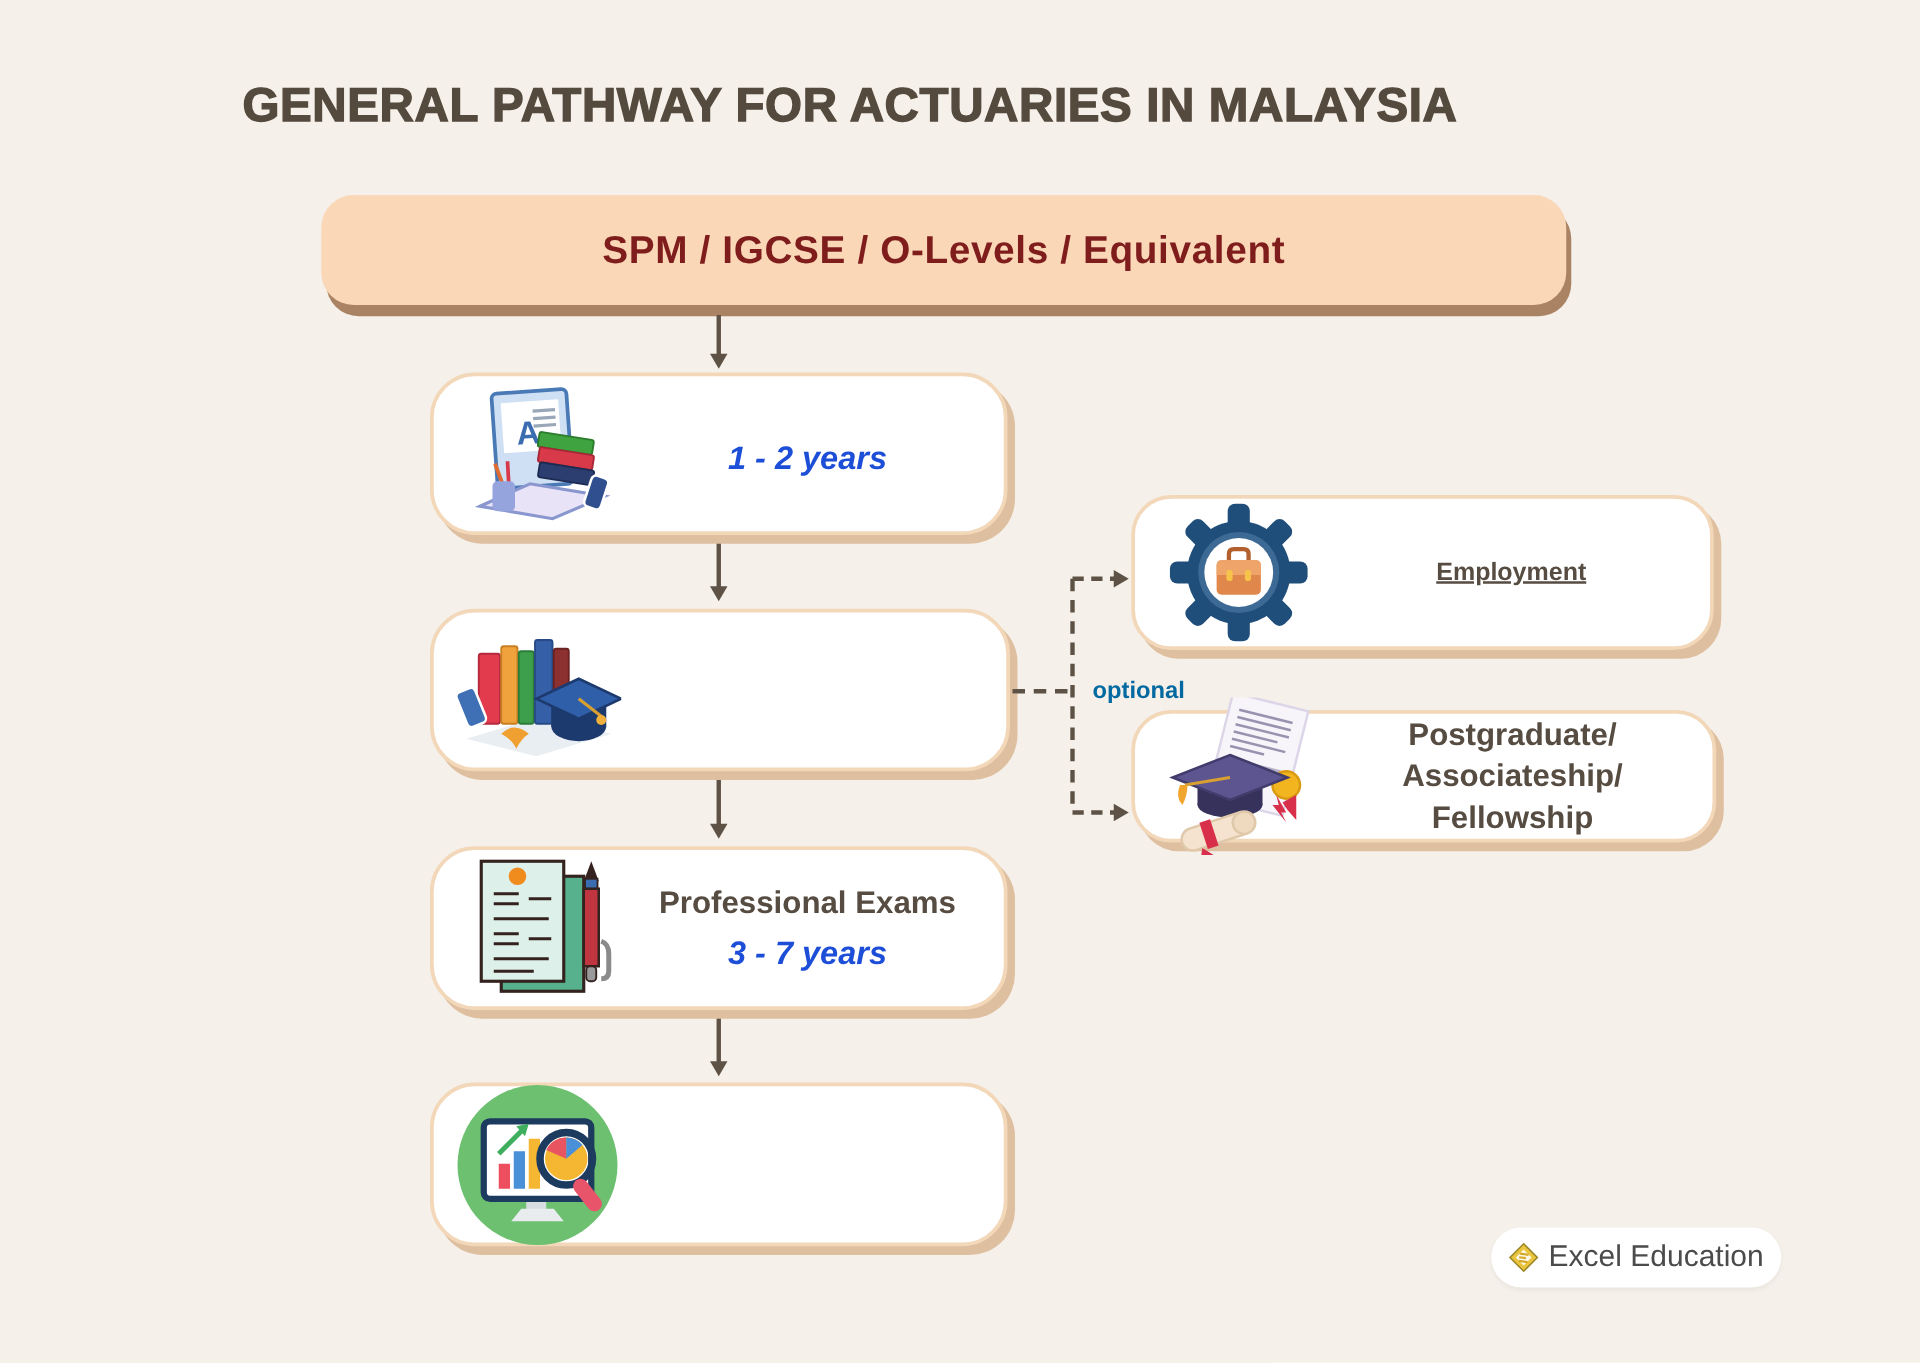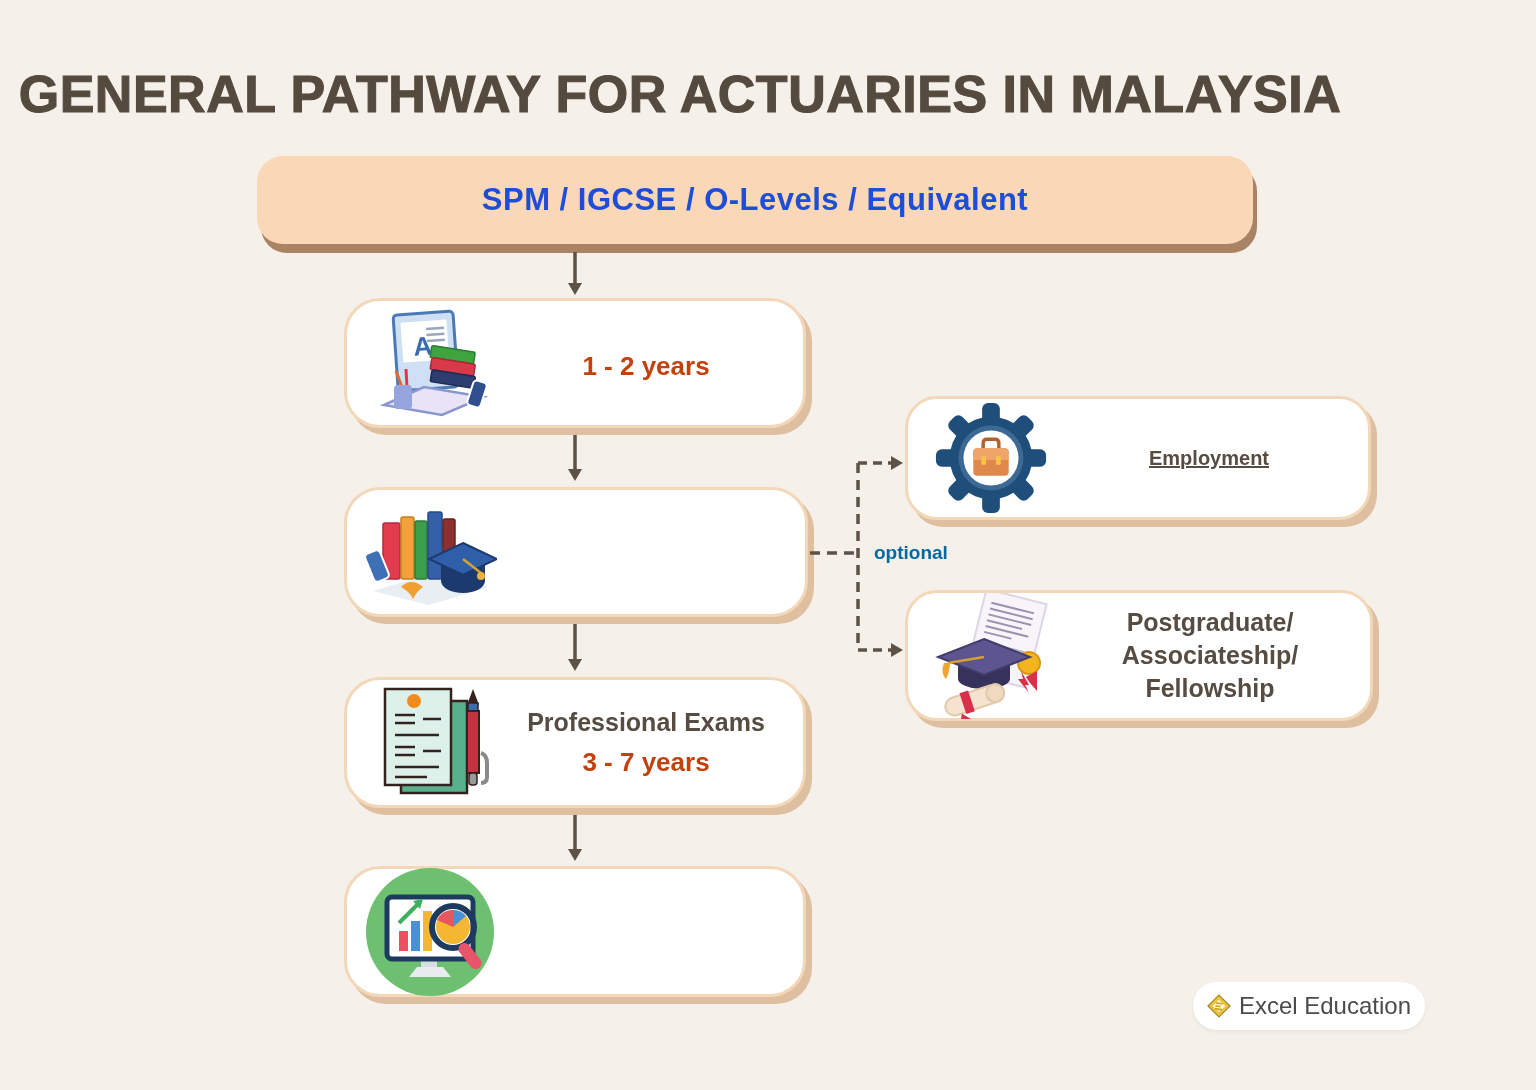--- a/index.html
+++ b/index.html
@@ -3,44 +3,44 @@
 <meta charset="utf-8">
 <style>
   html,body{margin:0;padding:0;}
   body{font-family:"Liberation Sans",sans-serif;}
   .canvas{
     position:relative;width:1536px;height:1090px;
     background:#f5f0e9;overflow:hidden;
   }
   .title{
     position:absolute;left:0;top:64px;width:1360px;
-    text-align:center;font-size:52px;font-weight:800;
+    text-align:center;font-size:38px;font-weight:800;
     letter-spacing:0.5px;color:#554a3e;margin:0;
     -webkit-text-stroke:1.1px #554a3e;
   }
   .start-box{
     position:absolute;left:257px;top:156px;width:996px;height:88px;
     background:#fad7b7;border-radius:26px;
     box-shadow:4px 9px 0 #aa8365;
     display:flex;align-items:center;justify-content:center;
   }
   .start-box span{
-    font-size:31px;font-weight:700;color:#1d4ed8;letter-spacing:0.5px;
+    font-size:31px;font-weight:700;color:#7f1d1d;letter-spacing:0.5px;
   }
   .step-box{
     position:absolute;background:#ffffff;
     border:3px solid #f3d7b9;border-radius:36px;
     box-shadow:6px 7px 0 #debf9f;
     display:flex;align-items:center;box-sizing:border-box;
     padding:0 16px 0 8px;
   }
   .icon-cell{flex:0 0 150px;display:flex;align-items:center;justify-content:center;}
   .text-cell{flex:1;text-align:center;}
   .step-line{font-size:25px;font-weight:700;color:#564c41;line-height:1.32;}
-  .duration{font-size:26px;font-weight:700;color:#c2410c;margin-top:8px;line-height:1.2;}
+  .duration{font-size:26px;font-weight:700;color:#1d4ed8;margin-top:8px;line-height:1.2;font-style:italic;}
   .arrow-svg{position:absolute;overflow:visible;}
   .optional-label{
     position:absolute;left:874px;top:542px;
     font-size:19px;font-weight:700;color:#0369a1;
   }
   .logo-pill{
     position:absolute;left:1193px;top:982px;width:232px;height:48px;
     background:#ffffff;border-radius:26px;
     display:flex;align-items:center;gap:8px;padding:0 14px;
     box-sizing:border-box;box-shadow:0 2px 4px rgba(0,0,0,0.05);
@@ -204,21 +204,21 @@
         <path d="M42 62 h36 v-8 q0-4 -4-4 h-28 q-4 0 -4 4 z" fill="#efa469"></path>
         <rect x="50" y="58" width="5" height="9" rx="2" fill="#f6c44a"></rect>
         <rect x="65" y="58" width="5" height="9" rx="2" fill="#f6c44a"></rect>
       </svg>
     </div>
     <div class="text-cell">
       <div class="step-line" style="font-size:20px;text-decoration:underline;">Employment</div>
     </div>
   </div>
 
-  <div class="step-box" style="left:905px;top:590px;width:468px;height:131px;border-radius:32px;">
+  <div class="step-box" style="left:905px;top:568px;width:468px;height:106px;border-radius:32px;">
     <div class="icon-cell">
       <svg width="130" height="126" viewBox="0 0 130 126">
         <g transform="rotate(14 78 50)">
           <rect x="48" y="2" width="62" height="86" fill="#f7f5fa" stroke="#dcd6e8" stroke-width="2"></rect>
           <line x1="56" y1="14" x2="100" y2="14" stroke="#9a93b0" stroke-width="2"></line>
           <line x1="56" y1="20" x2="100" y2="20" stroke="#9a93b0" stroke-width="2"></line>
           <line x1="56" y1="26" x2="100" y2="26" stroke="#9a93b0" stroke-width="2"></line>
           <line x1="56" y1="32" x2="92" y2="32" stroke="#9a93b0" stroke-width="2"></line>
           <line x1="56" y1="38" x2="100" y2="38" stroke="#9a93b0" stroke-width="2"></line>
           <line x1="56" y1="44" x2="84" y2="44" stroke="#9a93b0" stroke-width="2"></line>

